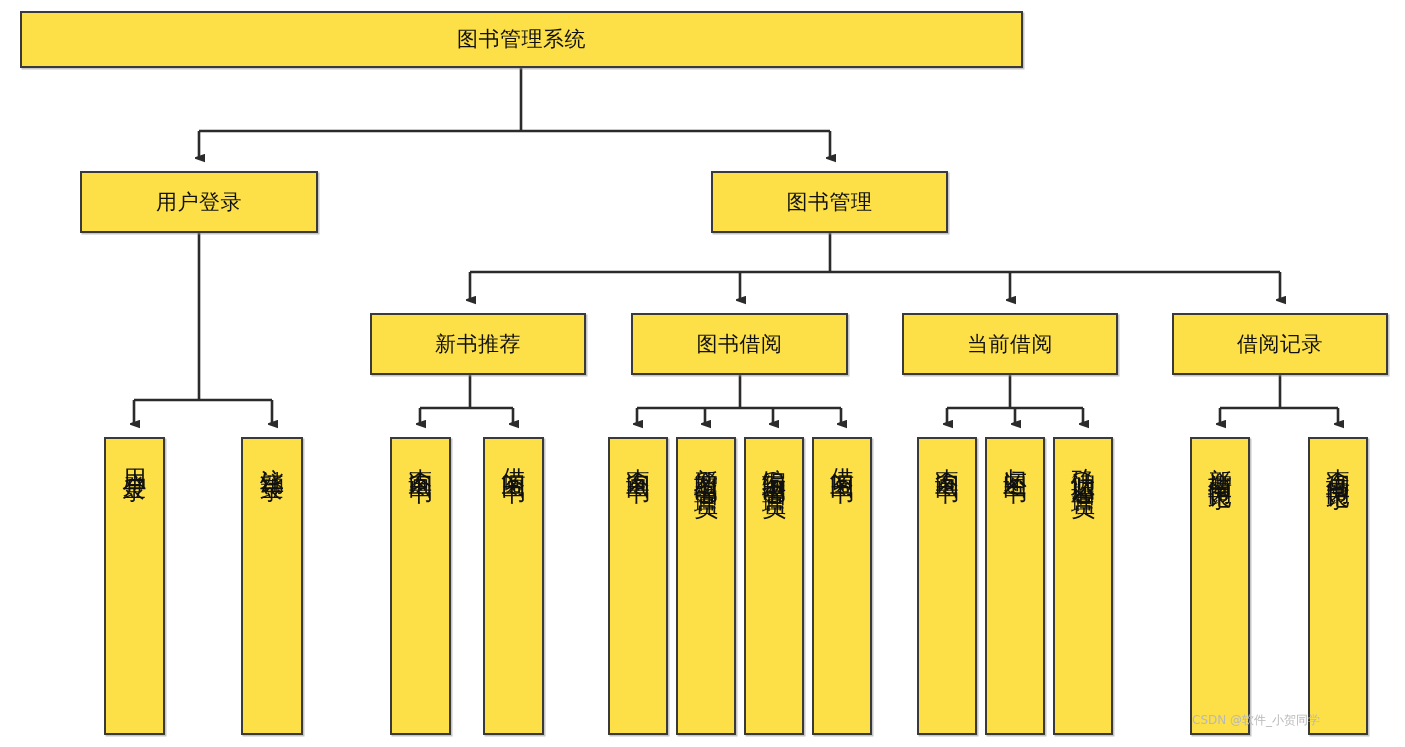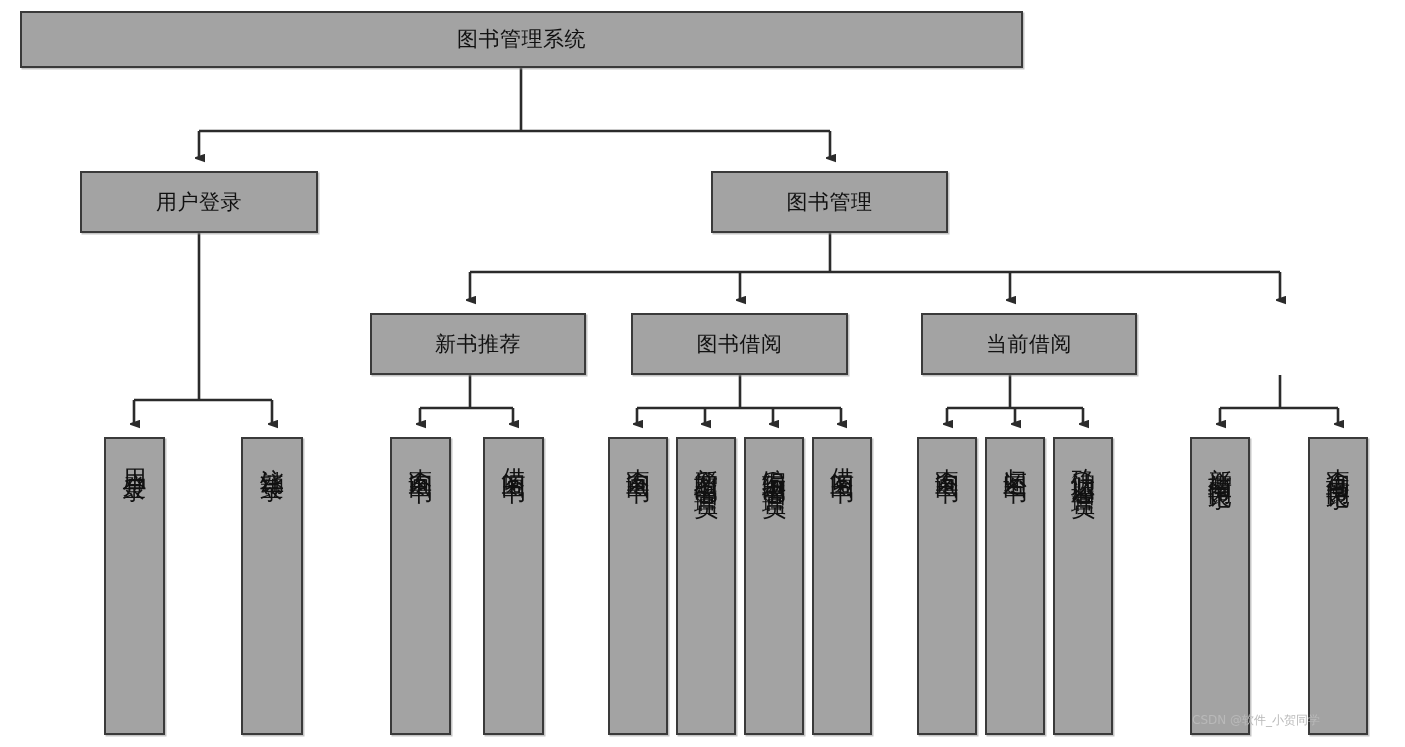--- a/index.html
+++ b/index.html
@@ -9,21 +9,21 @@
     font-family:"DejaVu Sans","Liberation Sans",sans-serif;
     overflow:hidden;
     position:relative;
   }
   #canvas{position:absolute;left:0;top:0;width:1405px;height:747px;}
   svg.edges{position:absolute;left:0;top:0;width:1405px;height:747px;pointer-events:none;}
 
   .node{
     position:absolute;
     box-sizing:border-box;
-    background:#a3a3a3;
+    background:#fde047;
     border:2.5px solid #3a3a3a;
     box-shadow:1.5px 1.5px 0 rgba(150,150,150,.55);
     display:flex;
     align-items:center;
     justify-content:center;
     color:#111;
   }
   .node .lbl{
     display:block;
     text-align:center;
@@ -120,24 +120,27 @@
   </div>
 
   <div class="node h" style="left:370px;top:313px;width:216px;height:62px;">
     <span class="lbl">新书推荐</span>
   </div>
 
   <div class="node h" style="left:631px;top:313px;width:217px;height:62px;align-items:center;">
     <span class="lbl">图书借阅</span>
   </div>
 
-  <div class="node h" style="left:902px;top:313px;width:216px;height:62px;margin-left:19px;">
+  <div class="node h" style="left:902px;top:313px;width:216px;height:62px;">
     <span class="lbl">当前借阅</span>
   </div>
 
+  <div class="node h" style="left:1172px;top:313px;width:216px;height:62px;">
+    <span class="lbl">借阅记录</span>
+  </div>
 
   <div class="node v" style="left:104px;top:437px;width:61px;height:298px;">
     <span class="lbl">用户登录</span>
   </div>
   <div class="node v" style="left:241px;top:437px;width:62px;height:298px;">
     <span class="lbl">注销登录</span>
   </div>
 
   <div class="node v" style="left:390px;top:437px;width:61px;height:298px;">
     <span class="lbl">查询图书</span>

